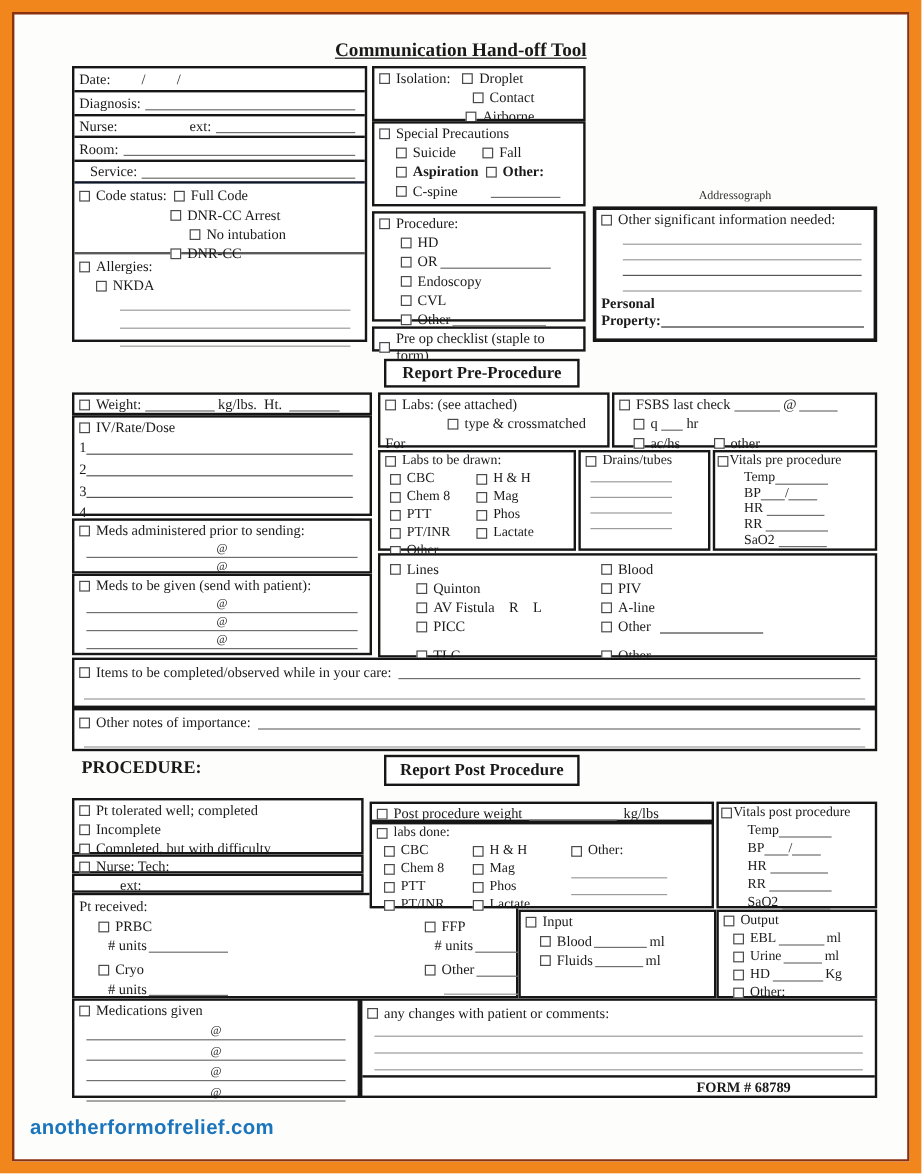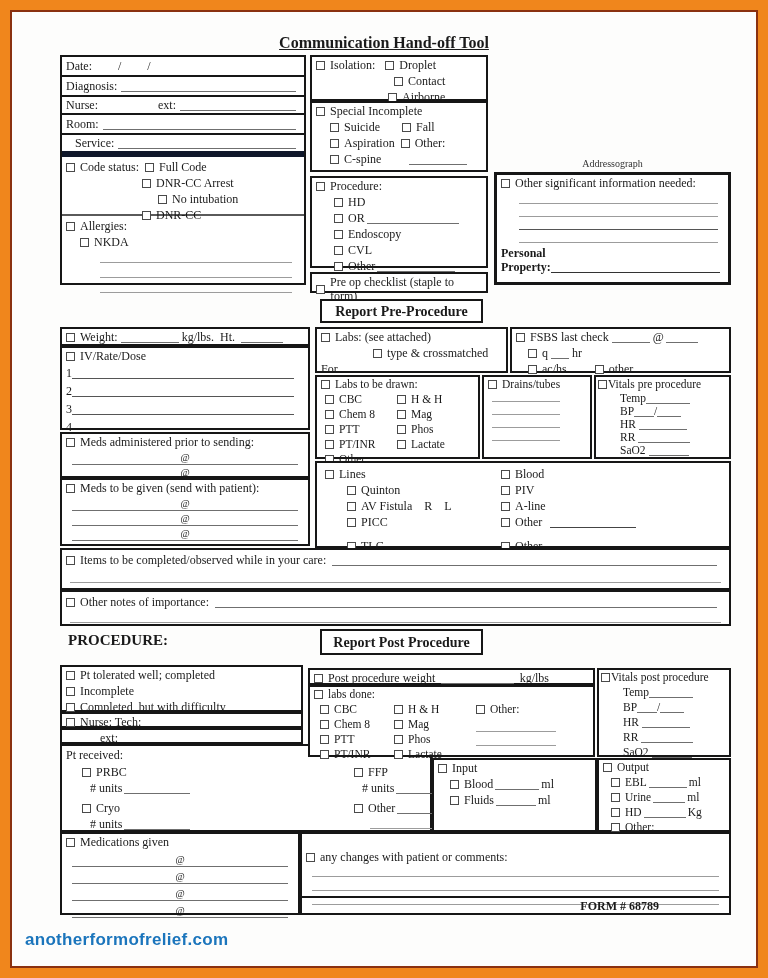--- a/index.html
+++ b/index.html
@@ -48,21 +48,21 @@
     <div class="r" style="height:14px;border-bottom:2px solid #161616;">
       <span>Nurse:</span>
       <span style="width:60px;"></span>
       <span>ext:</span>
       <span class="ln fl" style="margin:0 4px;"></span>
     </div>
     <div class="r" style="height:16px;border-bottom:2px solid #161616;">
       <span>Room:</span>
       <span class="ln fl" style="margin:0 4px;"></span>
     </div>
-    <div class="r" style="height:14px;border-bottom:6px solid #0f172a;padding-left:13px;">
+    <div class="r" style="height:14px;border-bottom:2px solid #0f172a;padding-left:13px;">
       <span>Service:</span>
       <span class="ln fl" style="margin:0 4px;"></span>
     </div>
     <div style="height:55px;border-bottom:2px solid #5a5a5a;padding-top:2px;">
       <div class="r">
         <span class="cb"></span>
         <span>Code status:</span>
         <span class="cb" style="margin-left:6px;"></span>
         <span>Full Code</span>
       </div>
@@ -107,30 +107,30 @@
     </div>
     <div class="r" style="margin-left:72px;">
       <span class="cb"></span>
       <span>Airborne</span>
     </div>
   </div>
 
   <div class="b" style="left:310px;top:101px;width:178px;height:71px;">
     <div class="r">
       <span class="cb"></span>
-      <span>Special Incomplete</span>
+      <span>Special Precautions</span>
     </div>
     <div class="r" style="margin-left:14px;">
       <span class="cb"></span>
       <span>Suicide</span>
       <span style="width:22px;"></span>
       <span class="cb"></span>
       <span>Fall</span>
     </div>
-    <div class="r" style="margin-left:14px;">
+    <div class="r" style="margin-left:14px;font-weight:bold;">
       <span class="cb"></span>
       <span>Aspiration</span>
       <span style="width:6px;"></span>
       <span class="cb"></span>
       <span>Other:</span>
     </div>
     <div class="r" style="margin-left:14px;">
       <span class="cb"></span>
       <span>C-spine</span>
       <span class="ln" style="width:58px;margin-left:28px;"></span>
@@ -654,21 +654,21 @@
       <span class="cb"></span>
       <span>Medications given</span>
     </div>
     <div class="atline" style="margin-top:3px;">@</div>
     <div class="atline" style="margin-top:3px;">@</div>
     <div class="atline" style="margin-top:3px;">@</div>
     <div class="atline" style="margin-top:3px;">@</div>
   </div>
 
   <div class="b" style="left:300px;top:832px;width:431px;height:83px;">
-    <div class="r" style="padding-top:16px;">
+    <div class="r" style="padding-top:3px;">
       <span class="cb"></span>
       <span>any changes with patient or comments:</span>
     </div>
     <div class="gl" style="margin:11px 10px 0 10px;"></div>
     <div class="gl" style="margin:13px 10px 0 10px;"></div>
     <div class="gl" style="margin:13px 10px 0 10px;"></div>
     <div class="formnum">FORM  # 68789</div>
   </div>
 
   <div class="watermark">anotherformofrelief.com</div>

